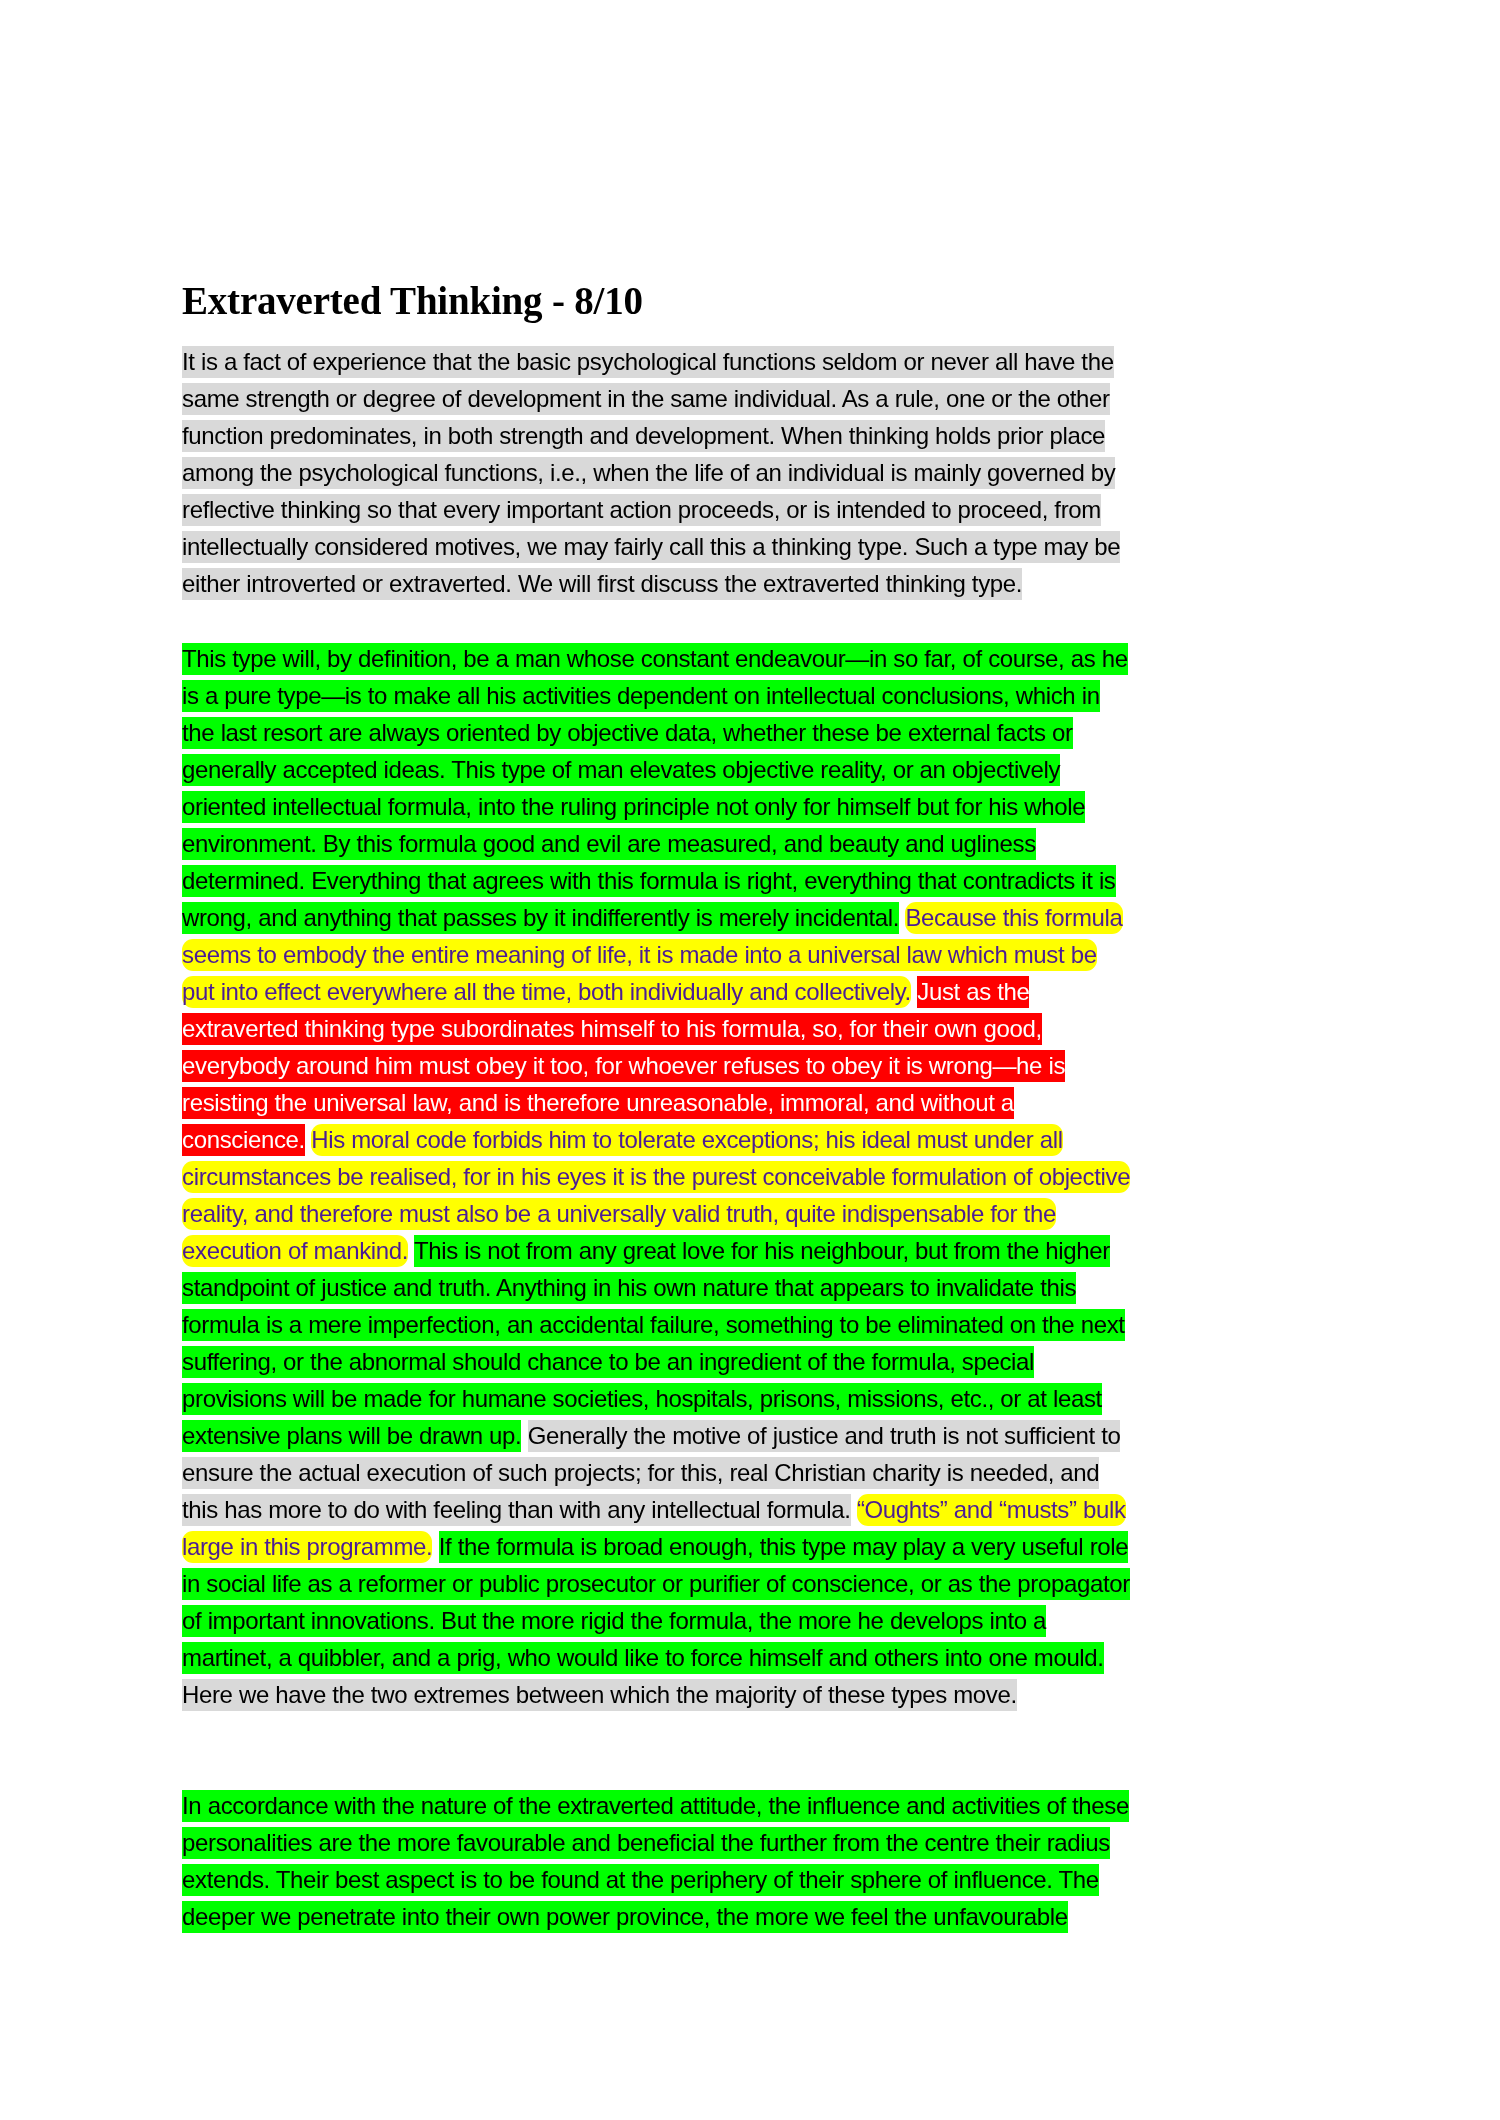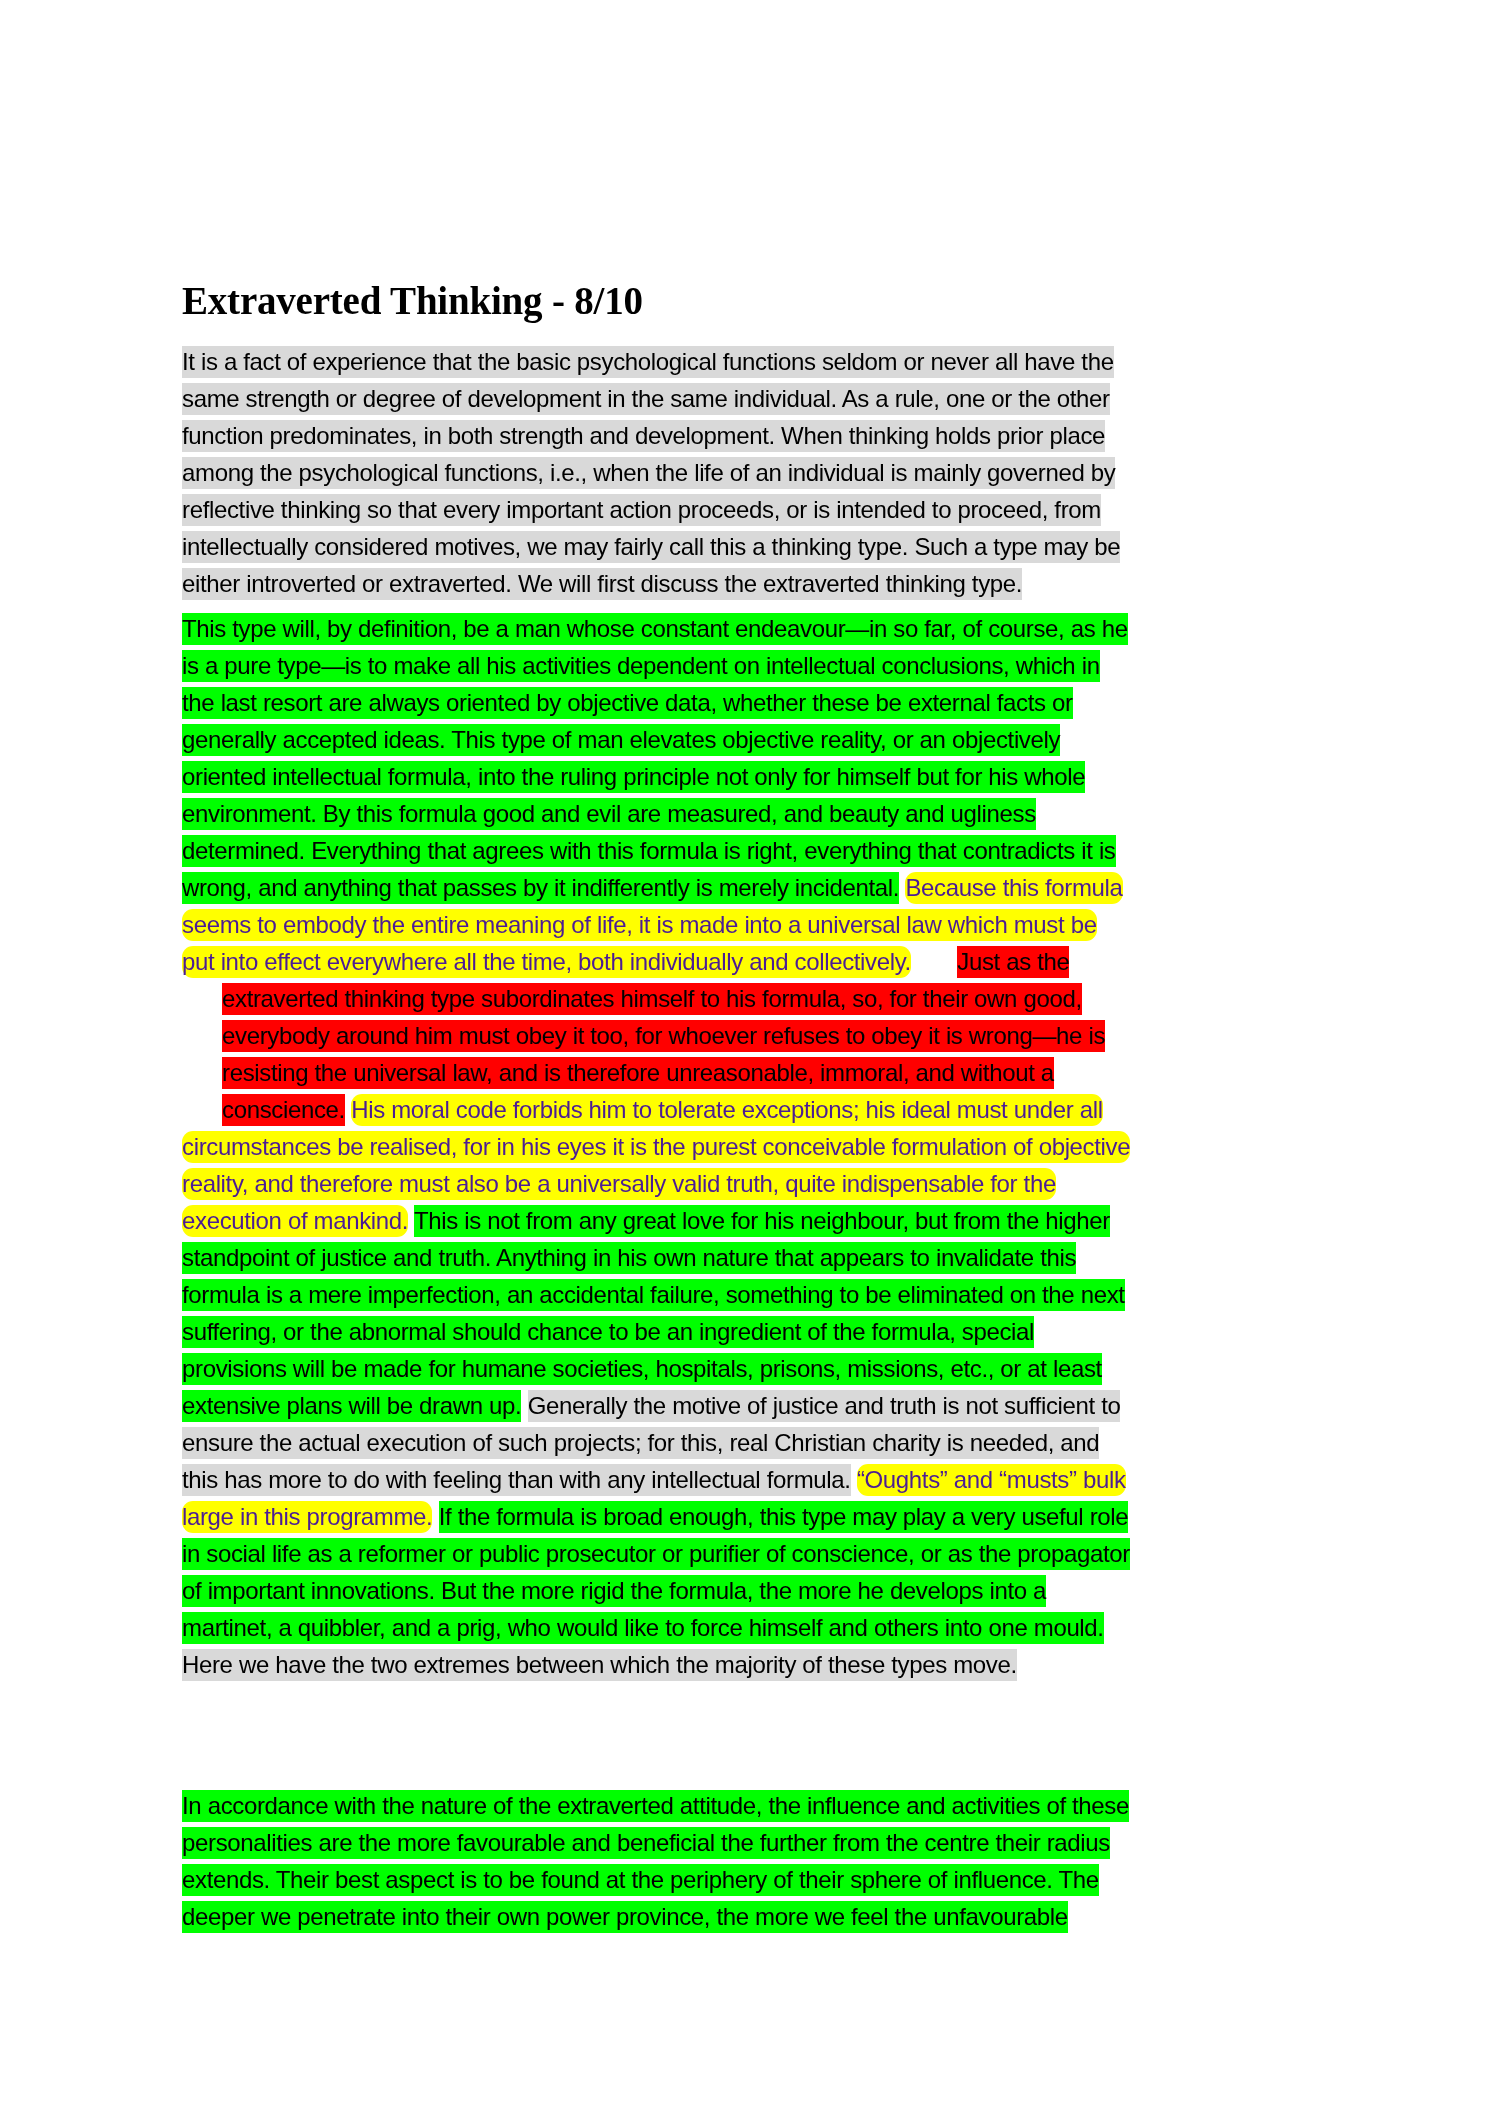--- a/index.html
+++ b/index.html
@@ -13,39 +13,39 @@
   .para { position: absolute; left: 0; width: 1160px; }
   .line {
     height: 37px; line-height: 33px; white-space: nowrap;
     font-family: "Liberation Sans", sans-serif; font-size: 24px; color: #000;
     letter-spacing: -0.35px;
   }
   .seg { padding: 2px 0 3px 0; }
   .gray { background: #d9d9d9; color: #000; }
   .green { background: #00ff00; color: #000; }
   .yellow { background: #ffff00; color: #4c1d95; border-radius: 11px; }
-  .red { background: #ff0000; color: #000000; margin-left: 40px; }
+  .red { background: #ff0000; color: #ffffff; }
   .gap { background: transparent; }
 </style>
 </head>
 <body>
 
 <div class="page">
   <div class="title">Extraverted Thinking - 8/10</div>
 
   <div class="para" id="para-0" style="top:345px;">
       <div class="line"><span class="seg gray">It is a fact of experience that the basic psychological functions seldom or never all have the</span></div>
       <div class="line"><span class="seg gray">same strength or degree of development in the same individual. As a rule, one or the other</span></div>
       <div class="line"><span class="seg gray">function predominates, in both strength and development. When thinking holds prior place</span></div>
       <div class="line"><span class="seg gray">among the psychological functions, i.e., when the life of an individual is mainly governed by</span></div>
       <div class="line"><span class="seg gray">reflective thinking so that every important action proceeds, or is intended to proceed, from</span></div>
       <div class="line"><span class="seg gray">intellectually considered motives, we may fairly call this a thinking type. Such a type may be</span></div>
       <div class="line"><span class="seg gray">either introverted or extraverted. We will first discuss the extraverted thinking type.</span></div>
     </div>
-  <div class="para" id="para-1" style="top:612px;">
+  <div class="para" id="para-1" style="top:642px;">
       <div class="line"><span class="seg green">This type will, by definition, be a man whose constant endeavour—in so far, of course, as he</span></div>
       <div class="line"><span class="seg green">is a pure type—is to make all his activities dependent on intellectual conclusions, which in</span></div>
       <div class="line"><span class="seg green">the last resort are always oriented by objective data, whether these be external facts or</span></div>
       <div class="line"><span class="seg green">generally accepted ideas. This type of man elevates objective reality, or an objectively</span></div>
       <div class="line"><span class="seg green">oriented intellectual formula, into the ruling principle not only for himself but for his whole</span></div>
       <div class="line"><span class="seg green">environment. By this formula good and evil are measured, and beauty and ugliness</span></div>
       <div class="line"><span class="seg green">determined. Everything that agrees with this formula is right, everything that contradicts it is</span></div>
       <div class="line"><span class="seg green">wrong, and anything that passes by it indifferently is merely incidental.</span><span class="seg gap"> </span><span class="seg yellow">Because this formula</span></div>
       <div class="line"><span class="seg yellow">seems to embody the entire meaning of life, it is made into a universal law which must be</span></div>
       <div class="line"><span class="seg yellow">put into effect everywhere all the time, both individually and collectively.</span><span class="seg gap"> </span><span class="seg red">Just as the</span></div>

